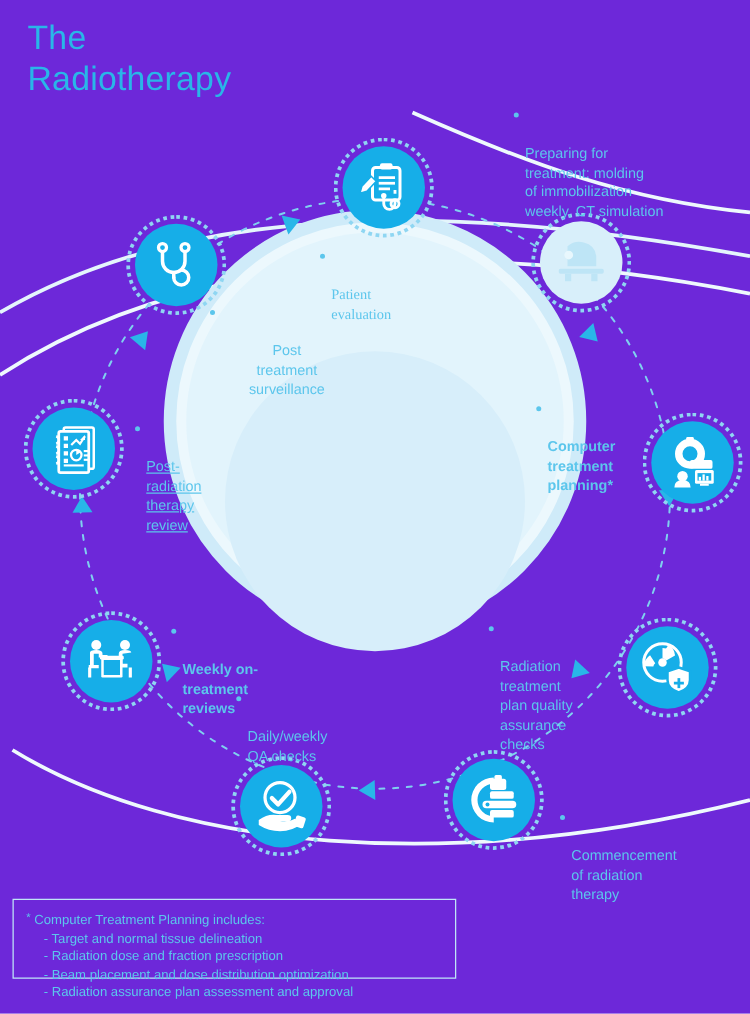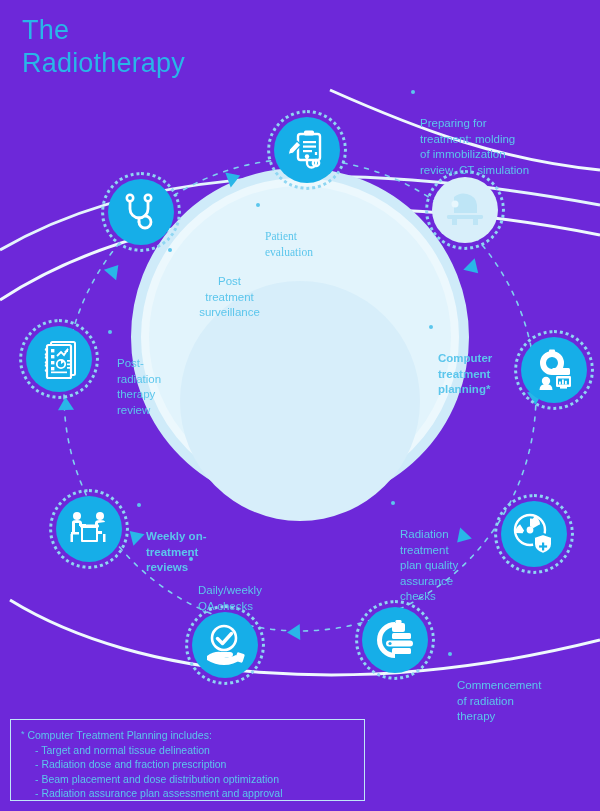--- a/index.html
+++ b/index.html
@@ -70,21 +70,21 @@
   .label .bullet {
     position: absolute; left: -9px; top: 5px;
     width: 4px; height: 4px; border-radius: 50%;
     background: #5CC6EC;
   }
   .label-txt { display:block; }
 
   
   .footnote {
     position: absolute; left: 10px; top: 719px;
-    width: 355px; height: 82px;
+    width: 355px; height: 64px;
     border: 1px solid #BFE6F7;
     padding: 7px 10px 0 10px;
     color: #5CC6EC;
     font-size: 10.5px; line-height: 14.5px;
   }
   .footnote .fn-head { display:block; }
   .footnote .fn-item { display:block; padding-left: 14px; }
 </style>
 </head>
 <body>
@@ -274,21 +274,21 @@
     <span class="bullet"></span>
     <span class="label-txt">Patient
 evaluation</span>
   </div>
 
   <div class="label" style="left:420px; top:85px; width:170px;">
     <span class="bullet"></span>
     <span class="label-txt">Preparing for
 treatment: molding
 of immobilization
-review, CT simulation</span>
+weekly, CT simulation</span>
   </div>
 
   <div class="label" style="left:438px; top:320px; width:105px;font-weight:bold;">
     <span class="bullet"></span>
     <span class="label-txt">Computer
 treatment
 planning*</span>
   </div>
 
   <div class="label" style="left:400px; top:496px; width:100px;">
@@ -313,21 +313,21 @@
 QA checks</span>
   </div>
 
   <div class="label" style="left:146px; top:498px; width:105px;font-weight:bold;">
     <span class="bullet"></span>
     <span class="label-txt">Weekly on-
 treatment
 reviews</span>
   </div>
 
-  <div class="label" style="left:117px; top:325px; width:90px;">
+  <div class="label" style="left:117px; top:336px; width:90px;text-decoration:underline;">
     <span class="bullet"></span>
     <span class="label-txt">Post-
 radiation
 therapy
 review</span>
   </div>
 
   <div class="label" style="left:177px; top:243px; width:105px;text-align:center;">
     <span class="bullet"></span>
     <span class="label-txt">Post

